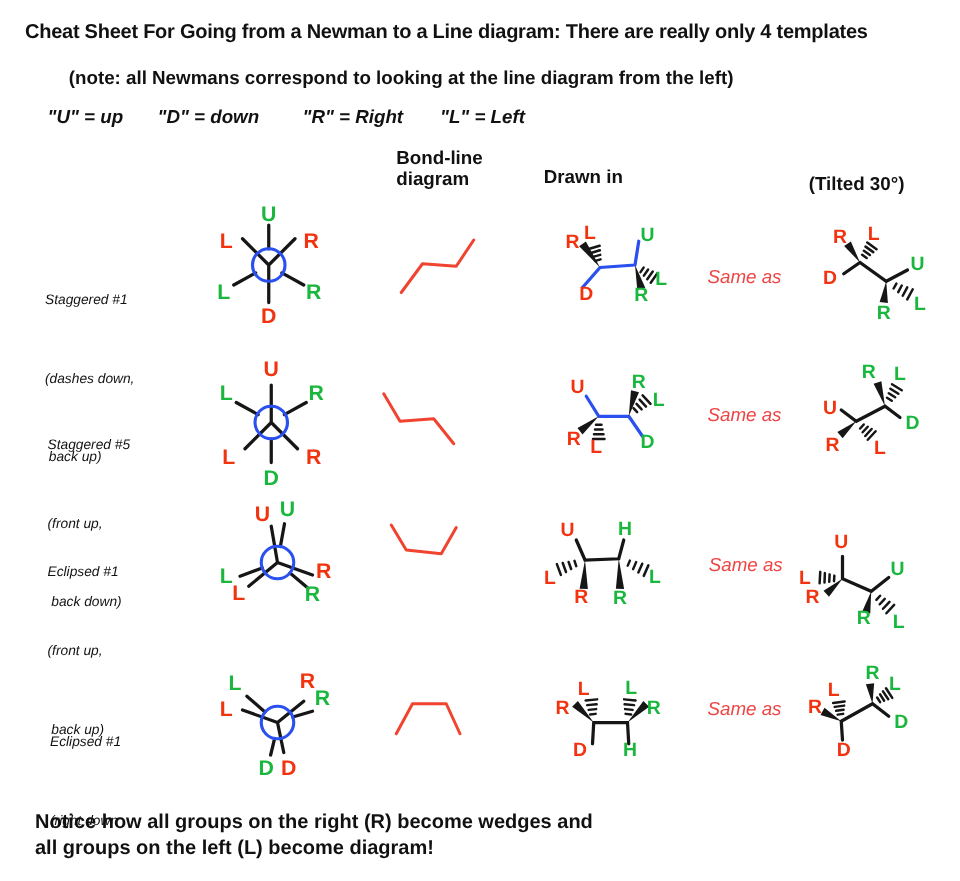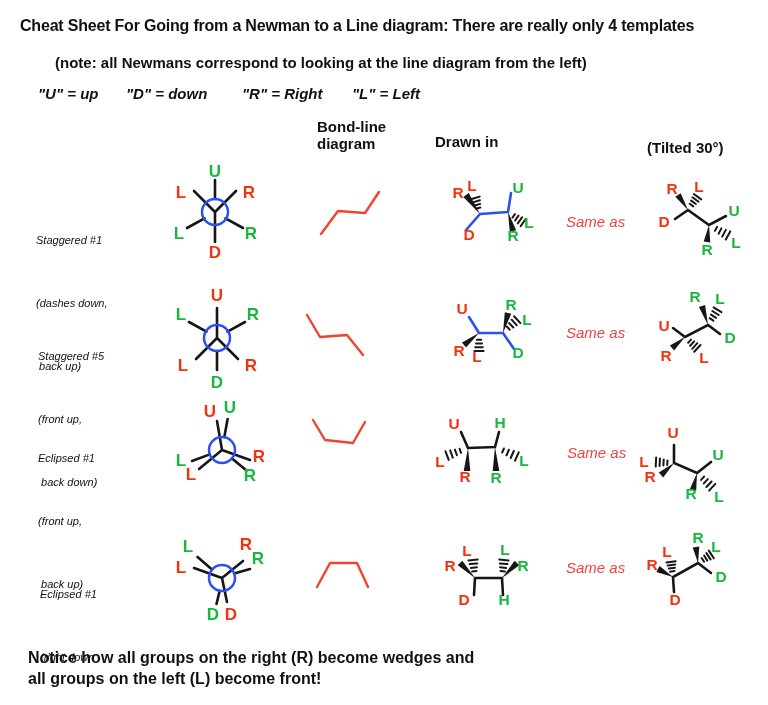--- a/index.html
+++ b/index.html
@@ -243,14 +243,14 @@
   <text class="red" x="39" y="29">L</text>
   <text class="red" x="24" y="42">R</text>
   <text class="red" x="47" y="77">D</text>
   <text class="green" x="70" y="15">R</text>
   <text class="green" x="88" y="24">L</text>
   <text class="green" x="93" y="54">D</text>
 </svg>
 
 <div class="abs footer" style="left:28px;top:647px">
   <div>Notice how all groups on the right (R) become wedges and</div>
-  <div>all groups on the left (L) become front!</div>
+  <div>all groups on the left (L) become diagram!</div>
 </div>
 
 </body></html>

